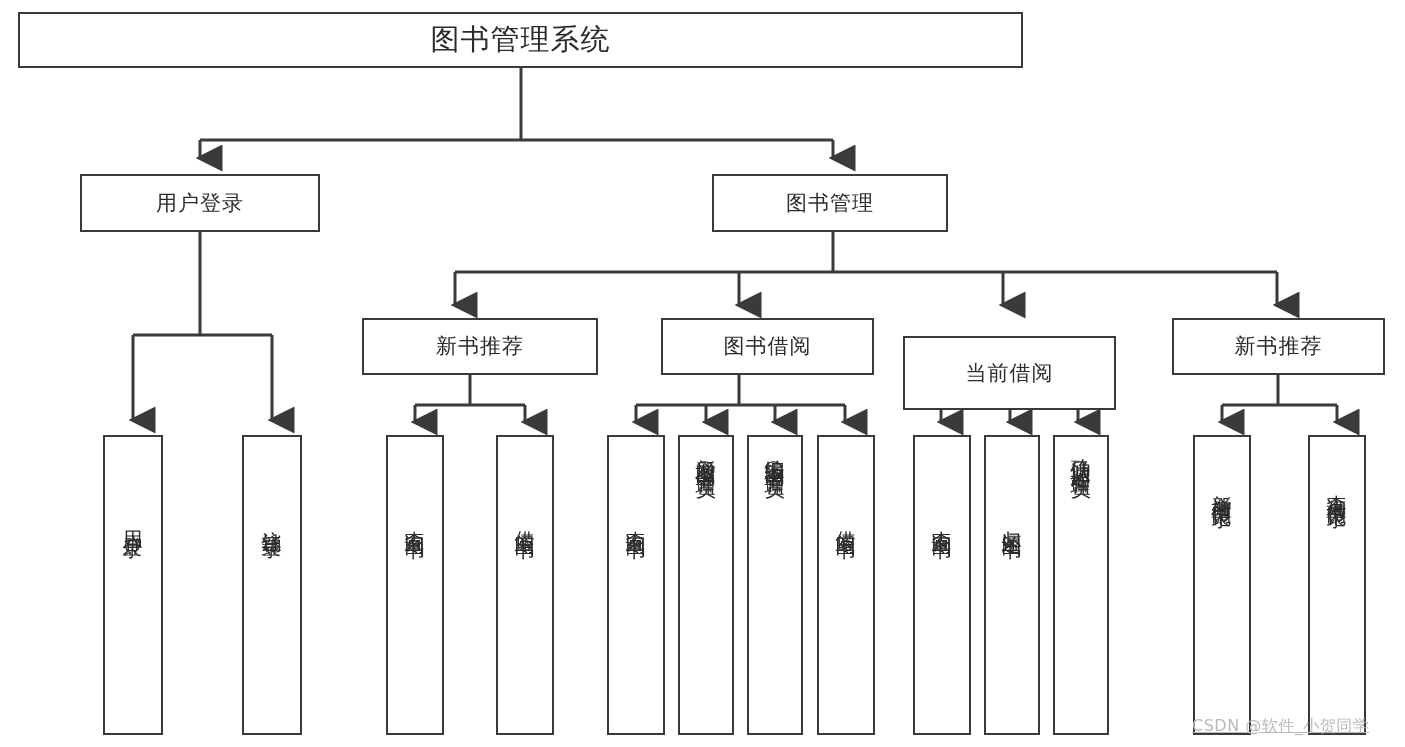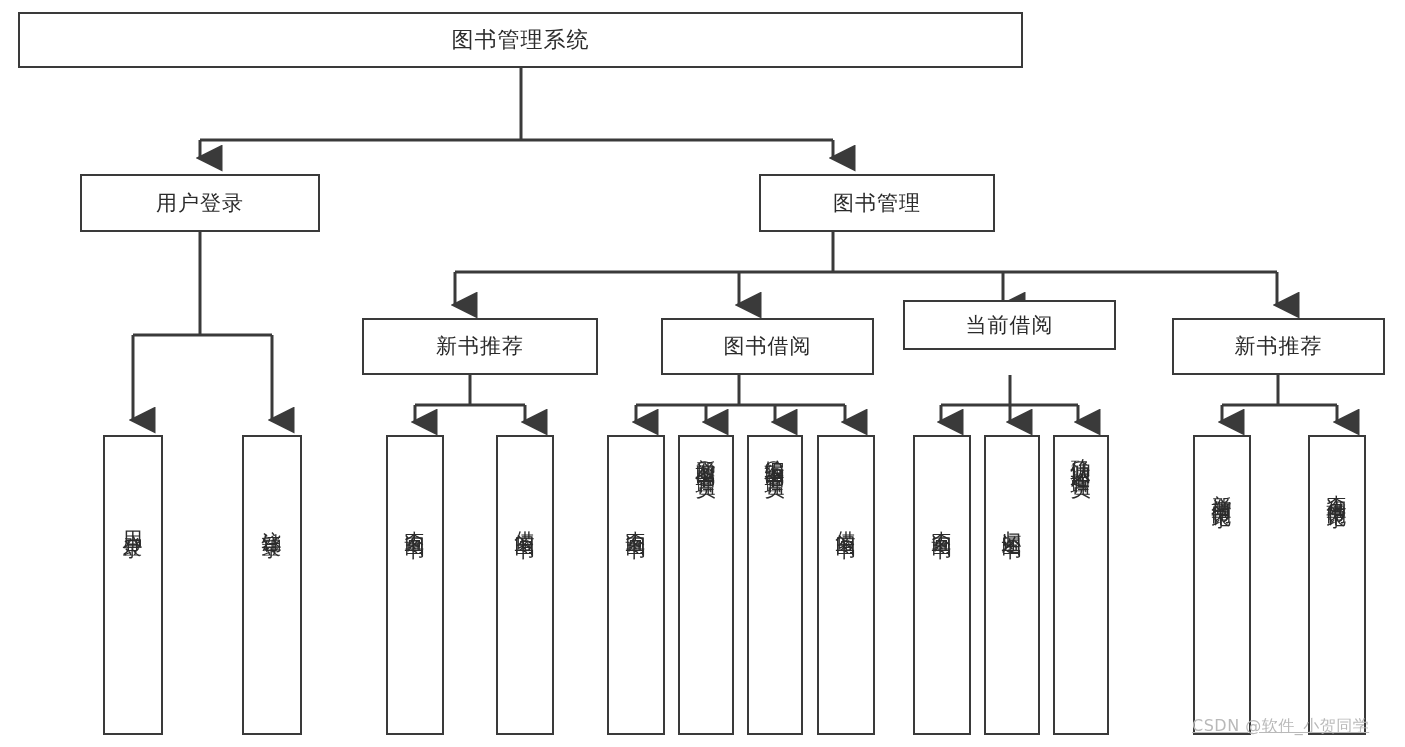--- a/index.html
+++ b/index.html
@@ -44,21 +44,21 @@
   }
   .node.vert .label{
     writing-mode:vertical-rl;
     text-orientation:upright;
     font-size:20px;
     letter-spacing:3px;
     line-height:1.0;
     white-space:nowrap;
   }
   
-  #node-root .label{ font-size:22px; }
+  #node-root .label{ font-size:29px; }
   .watermark{
     position:absolute;
     color:#b9b9b9;
     font-size:16px;
     letter-spacing:0.5px;
     white-space:nowrap;
     user-select:none;
     text-decoration:underline;
   }
 </style>
@@ -118,33 +118,33 @@
   </svg>
 
   <div class="node" id="node-root" style="left:18px; top:12px; width:1005px; height:56px;">
     <span class="label">图书管理系统</span>
   </div>
 
   <div class="node" style="left:80px; top:174px; width:240px; height:58px;">
     <span class="label">用户登录</span>
   </div>
 
-  <div class="node" style="left:712px; top:174px; width:236px; height:58px;margin-left:47px;">
+  <div class="node" style="left:712px; top:174px; width:236px; height:58px;">
     <span class="label">图书管理</span>
   </div>
 
   <div class="node" style="left:362px; top:318px; width:236px; height:57px;">
     <span class="label">新书推荐</span>
   </div>
 
   <div class="node" style="left:633px; top:318px; width:213px; height:57px;margin-left:28px;">
     <span class="label">图书借阅</span>
   </div>
 
-  <div class="node" style="left:903px; top:300px; width:213px; height:50px;">
+  <div class="node" style="left:903px; top:336px; width:213px; height:74px;">
     <span class="label">当前借阅</span>
   </div>
 
   <div class="node" style="left:1172px; top:318px; width:213px; height:57px;">
     <span class="label">新书推荐</span>
   </div>
 
   <div class="node vert" style="left:103px; top:435px; width:60px; height:300px; padding-top:78px;">
     <span class="label">用户登录</span>
   </div>

